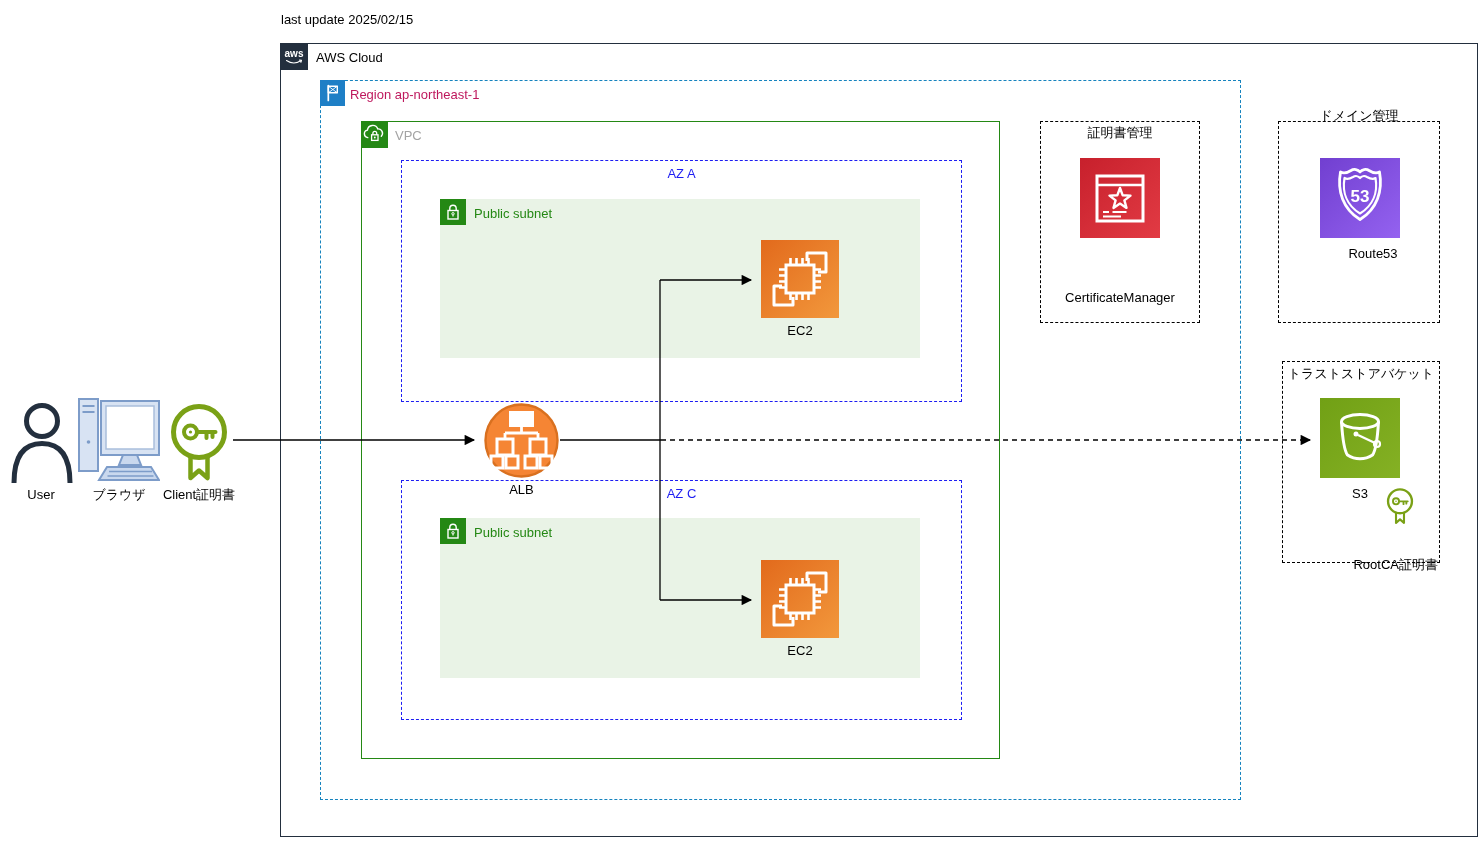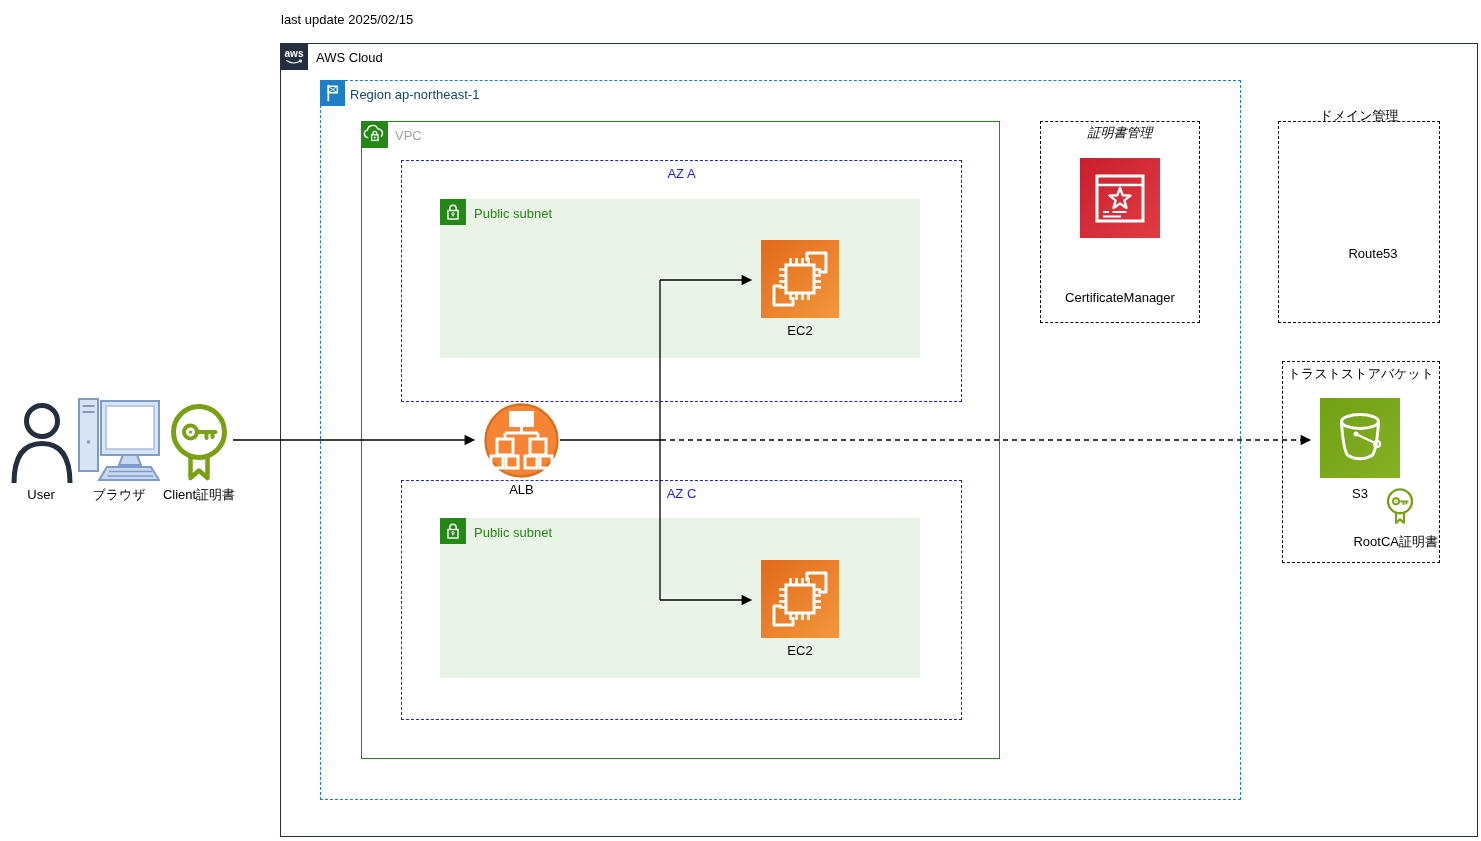--- a/index.html
+++ b/index.html
@@ -18,40 +18,40 @@
   .subnet-a{left:440px;top:199px;width:480px;height:159px;}
   .subnet-c{left:440px;top:518px;width:480px;height:160px;}
   .svc-box{border:1.2px dashed #000;}
   .cert-box{left:1040px;top:121px;width:160px;height:202px;}
   .domain-box{left:1278px;top:121px;width:162px;height:202px;}
   .trust-box{left:1282px;top:361px;width:158px;height:202px;}
 
   .lbl{position:absolute;font-size:13px;color:#000;white-space:nowrap;line-height:1.2;}
   .lbl-update{left:281px;top:12px;}
   .lbl-aws{left:316px;top:50px;}
-  .lbl-region{left:350px;top:87px;color:#0c4a6e;}
+  .lbl-region{left:350px;top:87px;color:#be185d;}
   .lbl-vpc{left:395px;top:128px;color:#A3A3A3;}
   .ctr{text-align:center;white-space:normal;}
   .lbl-az-a{left:401px;top:166px;width:561px;color:#1D1DF2;}
   .lbl-az-c{left:401px;top:486px;width:561px;color:#1D1DF2;}
   .lbl-subnet-a{left:474px;top:206px;color:#248814;}
   .lbl-subnet-c{left:474px;top:525px;color:#248814;}
   .lbl-ec2a{left:761px;top:323px;width:78px;}
   .lbl-ec2c{left:761px;top:643px;width:78px;}
   .lbl-alb{left:484px;top:482px;width:75px;}
   .lbl-user{left:3px;top:487px;width:76px;}
   .lbl-browser{left:78px;top:487px;width:82px;}
   .lbl-clientcert{left:158px;top:487px;width:82px;}
-  .lbl-cert-title{left:1040px;top:125px;width:160px;font-style:italic;}
+  .lbl-cert-title{left:1040px;top:125px;width:160px;}
   .lbl-cert-svc{left:1038px;top:246px;width:164px;margin-top:44px;}
   .lbl-domain-title{left:1278px;top:108px;width:162px;}
   .lbl-domain-svc{left:1278px;top:246px;width:190px;}
   .lbl-trust-title{left:1282px;top:366px;width:158px;}
   .lbl-s3{left:1320px;top:486px;width:80px;}
-  .lbl-rootca{left:1330px;top:534px;width:108px;text-align:right;}
+  .lbl-rootca{left:1330px;top:557px;width:108px;text-align:right;}
 
   .icon{position:absolute;line-height:0;}
   .i-awslogo{left:280px;top:43px;}
   .i-flag{left:320px;top:80px;}
   .i-vpc{left:361px;top:121px;}
   .i-lock-a{left:440px;top:199px;}
   .i-lock-c{left:440px;top:518px;}
   .i-ec2a{left:761px;top:240px;}
   .i-ec2c{left:761px;top:560px;}
   .i-alb{left:484px;top:403px;}
@@ -217,20 +217,28 @@
   <div class="icon i-acm">
     <svg width="80" height="80" viewBox="0 0 80 80">
       <rect width="80" height="80" fill="url(#gradAcm)"></rect>
       <rect x="17" y="18" width="46" height="45" fill="none" stroke="#fff" stroke-width="3"></rect>
       <path d="M17 27 h46" stroke="#fff" stroke-width="2.4"></path>
       <polygon points="40,30 42.7,37.3 50.5,37.6 44.4,42.4 46.5,49.9 40,45.6 33.5,49.9 35.6,42.4 29.5,37.6 37.3,37.3" fill="none" stroke="#fff" stroke-width="2.4" stroke-linejoin="round"></polygon>
       <path d="M23 54 h6 M32.5 54 h14 M23 58.5 h18" stroke="#fff" stroke-width="2.2"></path>
     </svg>
   </div>
 
+  <div class="icon i-r53">
+    <svg width="80" height="80" viewBox="0 0 80 80">
+      <rect width="80" height="80" fill="url(#gradR53)"></rect>
+      <path d="M40 14 C38 11.5 34 10.5 31 12.5 C27 15 23 15.5 20.5 14 C17 33 23 51 40 61.5 C57 51 63 33 59.5 14 C57 15.5 53 15 49 12.5 C46 10.5 42 11.5 40 14 Z" fill="none" stroke="#fff" stroke-width="2.8" stroke-linejoin="round"></path>
+      <path d="M40 20 C38.5 18.2 35.5 17.5 33 19 C29.8 20.8 26.5 21.2 24.5 20 C22 34.5 27 47.5 40 55.5 C53 47.5 58 34.5 55.5 20 C53.5 21.2 50.2 20.8 47 19 C44.5 17.5 41.5 18.2 40 20 Z" fill="none" stroke="#fff" stroke-width="2.2" stroke-linejoin="round"></path>
+      <text x="40" y="43.5" font-size="17" font-weight="bold" fill="#fff" text-anchor="middle" font-family="Liberation Sans, sans-serif">53</text>
+    </svg>
+  </div>
 
   <div class="icon i-s3">
     <svg width="80" height="80" viewBox="0 0 80 80">
       <rect width="80" height="80" fill="url(#gradS3)"></rect>
       <ellipse cx="40" cy="23.5" rx="18.5" ry="7" fill="none" stroke="#fff" stroke-width="3"></ellipse>
       <path d="M21.5 24 C22.5 40 24.5 53 27.5 57 C35 62 45 62 52.5 57 C55.5 53 57.5 40 58.5 24" fill="none" stroke="#fff" stroke-width="3"></path>
       <circle cx="36" cy="36" r="2.5" fill="#fff"></circle>
       <path d="M38 37 L55 45" stroke="#fff" stroke-width="2.4"></path>
       <circle cx="57" cy="46" r="3" fill="none" stroke="#fff" stroke-width="2.2"></circle>
     </svg>

